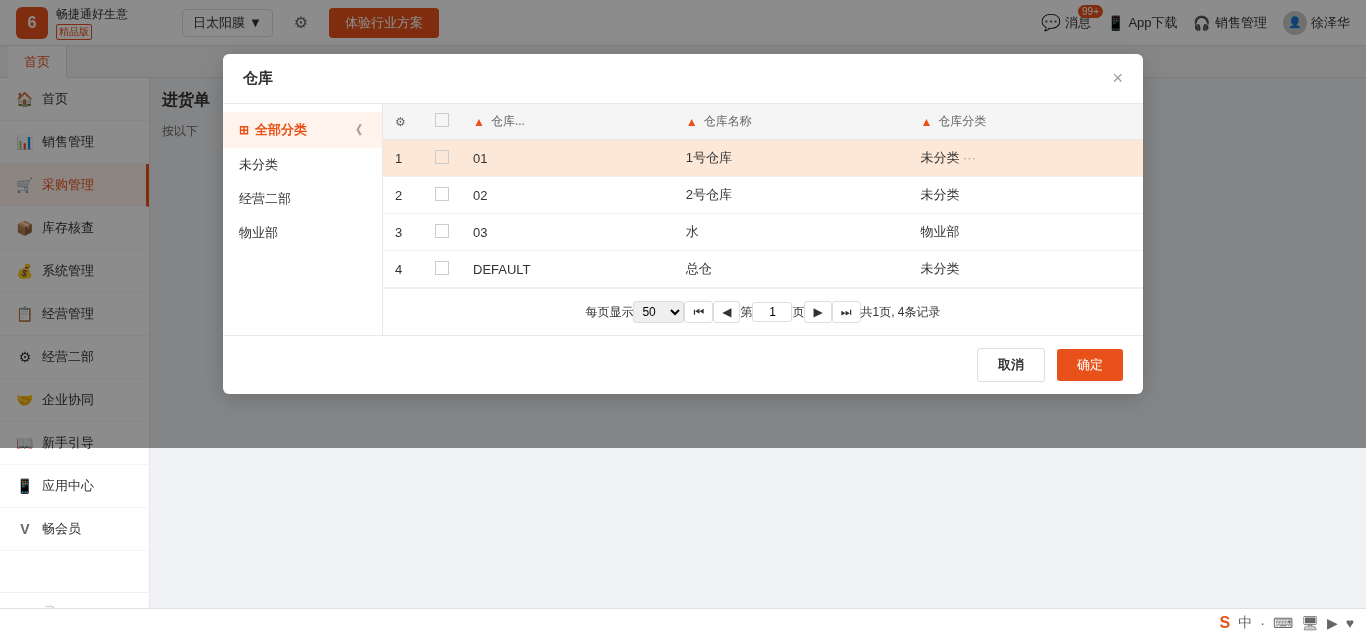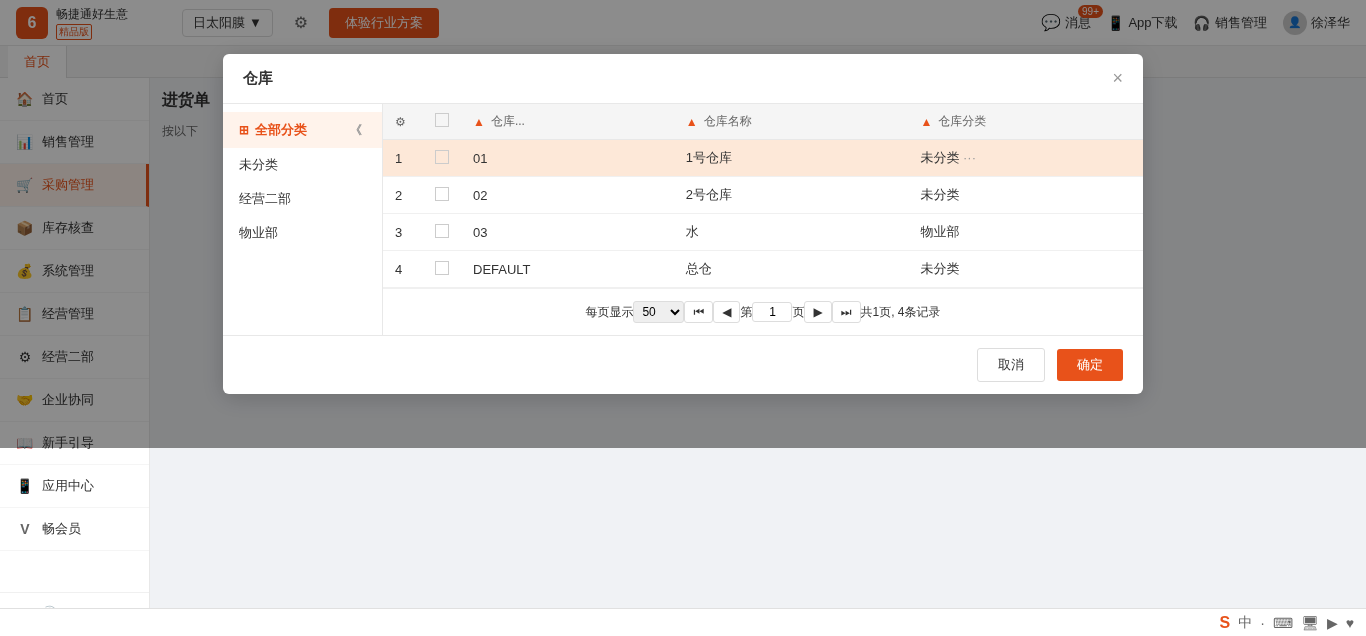--- a/index.html
+++ b/index.html
@@ -175,21 +175,21 @@
     }
     .page-btn { padding: 3px 8px; border: 1px solid #ddd; border-radius: 3px; background: #fff; cursor: pointer; font-size: 12px; color: #333; }
     .page-input { width: 40px; text-align: center; border: 1px solid #ddd; border-radius: 3px; padding: 2px 4px; font-size: 12px; }
     .per-page-select { border: 1px solid #ddd; border-radius: 3px; padding: 2px 4px; font-size: 12px; }
 
     
     .modal-footer {
       display: flex; align-items: center; justify-content: flex-end; gap: 12px;
       padding: 12px 20px; border-top: 1px solid #e8e8e8;
     }
-    .cancel-btn { padding: 7px 20px; border: 1px solid #ddd; border-radius: 3px; background: #fff; cursor: pointer; font-size: 13px; color: #333; }
+    .cancel-btn { padding: 7px 20px; border: 1px solid #ddd; border-radius: 3px; background: #fff; cursor: pointer; font-size: 13px; color: #333; font-weight: bold; }
     .confirm-btn { padding: 7px 20px; border: none; border-radius: 3px; background: #e8521a; color: #fff; cursor: pointer; font-size: 13px; }
 
     
     .status-bar {
       position: fixed; bottom: 0; left: 0; width: 1366px; height: 28px;
       background: #fff; border-top: 1px solid #e0e0e0;
       display: flex; align-items: center; justify-content: flex-end;
       padding: 0 12px; gap: 8px; z-index: 500;
     }
     .status-icon { font-size: 14px; cursor: pointer; color: #666; }

